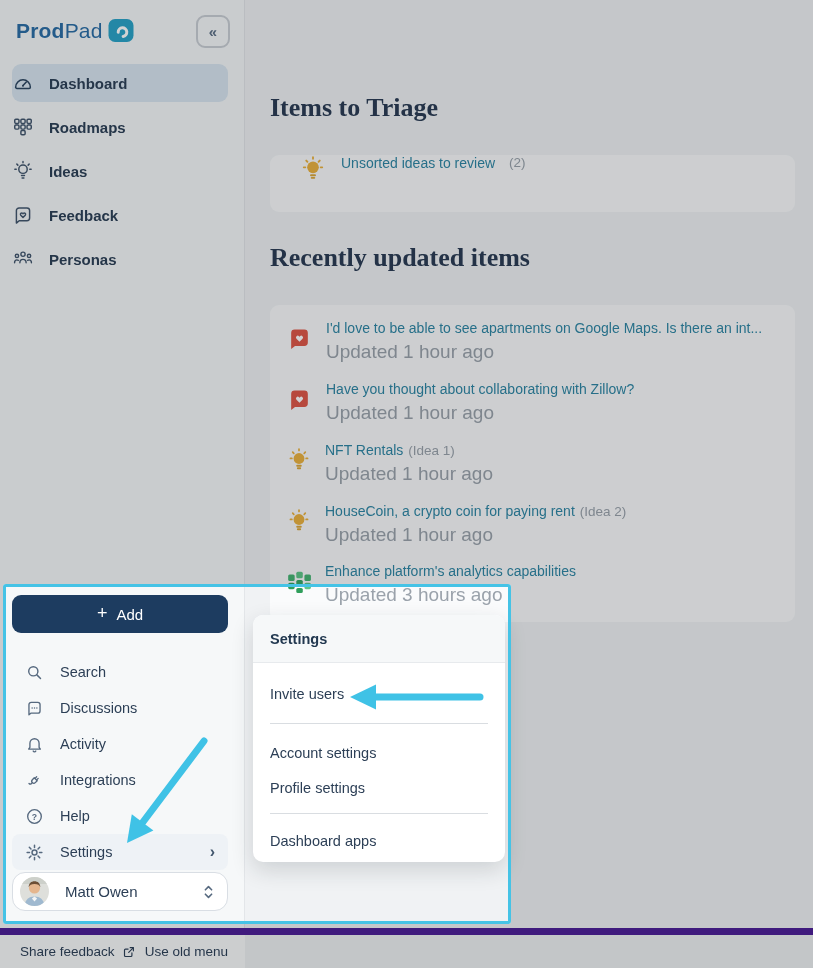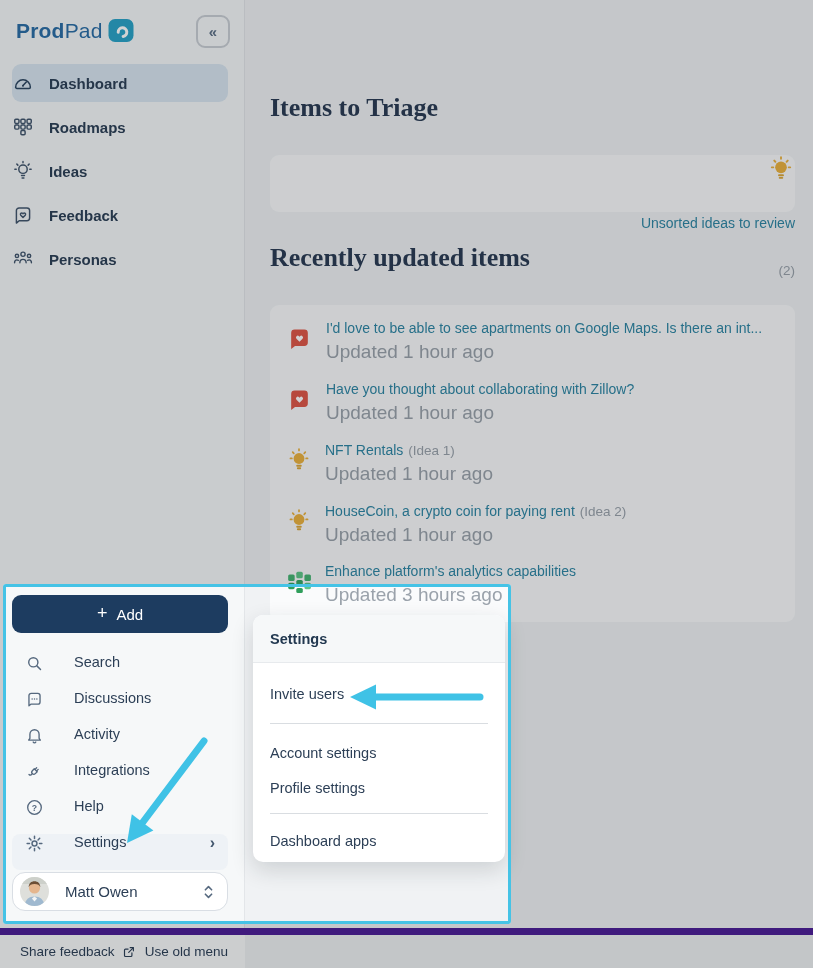--- a/index.html
+++ b/index.html
@@ -29,22 +29,22 @@
     padding-left:0; border-radius:9px; font-size:15px; font-weight:600; color:#2c3f56; cursor:pointer; }
   .nav-item.active { background:#d9e6f1; font-weight:700; }
   .nav-item.active .icon { color:#2c4560; }
 
   
   .main { position:absolute; left:245px; top:0; width:568px; height:928px; }
   .sec-title { position:absolute; left:25px; font-family:"Liberation Serif", serif;
     font-weight:700; font-size:26px; color:#2a3b53; }
   .t1 { top:93px; } .t2 { top:243px; }
   .card { position:absolute; left:25px; width:525px; background:#fafbfc; border-radius:9px; }
-  .card.triage { top:155px; height:57px; display:flex; align-items:flex-end;
-    padding-left:29px; gap:32px;flex-direction:column; }
+  .card.triage { top:155px; height:57px; display:flex; align-items:flex-start;
+    padding-left:29px; gap:14px; }
   .card.recent { top:305px; height:317px; }
   .link { color:#2e86a4; font-size:14px; font-weight:500; text-decoration:none; white-space:nowrap; }
   .count, .suffix { color:#9aa2ab; font-size:13.5px; font-weight:400; }
   .suffix { margin-left:5px; }
   .r-item { position:absolute; left:16px; display:flex; gap:13px; width:500px; }
   .r-item .icon { margin-top:6px; }
   .texts { display:flex; flex-direction:column; overflow:hidden; }
   .meta { color:#9aa2ab; font-size:19px; margin-top:4px; white-space:nowrap; }
   .ri0{top:14px} .ri1{top:75px} .ri2{top:136px} .ri3{top:197px} .ri4{top:257px}
 
@@ -54,21 +54,21 @@
     box-shadow:0 0 0 2000px rgba(8,14,20,0.19);
     z-index:40; pointer-events:none; }
 
   
   .add-btn { position:absolute; left:12px; top:595px; width:216px; height:38px;
     background:#1d3c60; border:none; border-radius:9px; color:#fff;
     display:flex; align-items:center; justify-content:center; gap:9px;
     font-size:15px; font-family:inherit; cursor:pointer; }
   .add-plus { font-size:18px; font-weight:400; margin-top:-2px; }
   .pmenu { position:absolute; left:12px; top:654px; width:216px; }
-  .p-item { height:36px; display:flex; align-items:flex-start; gap:30px; padding-left:13px;
+  .p-item { height:36px; display:flex; align-items:center; gap:16px; padding-left:13px;
     font-size:14.5px; color:#2c3f56; border-radius:8px; position:relative; cursor:pointer; }
   .p-item .icon { color:#56697f; }
   .p-item.settings { background:#eef2f6; }
   .chev { position:absolute; right:13px; color:#42566d; font-size:16px; font-weight:600; }
   .user-box { position:absolute; left:12px; top:872px; width:216px; height:39px;
     background:#fff; border:1.5px solid #d9dee4; border-radius:13px;
     display:flex; align-items:center; padding-left:7px; cursor:pointer; }
   .user-name { margin-left:16px; font-size:15px; font-weight:500; color:#2c3f56; }
   .updown { position:absolute; right:13px; color:#56697f; display:flex; }
 

